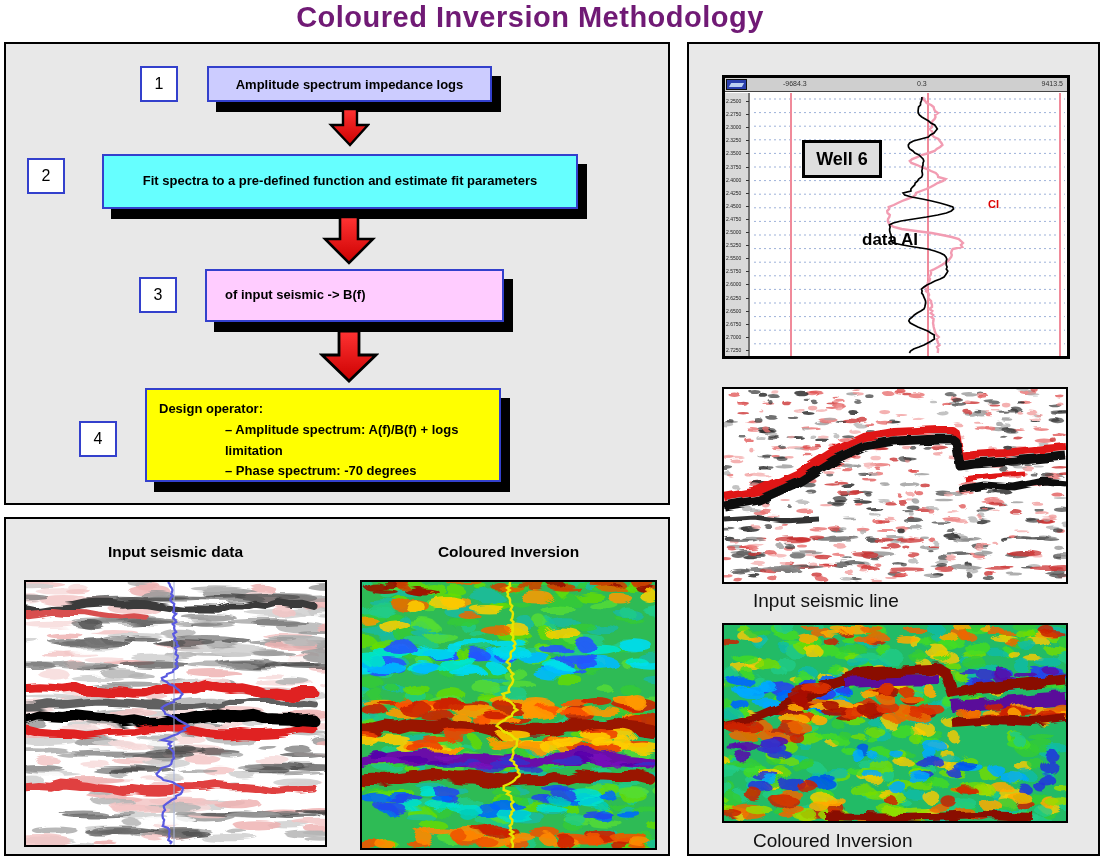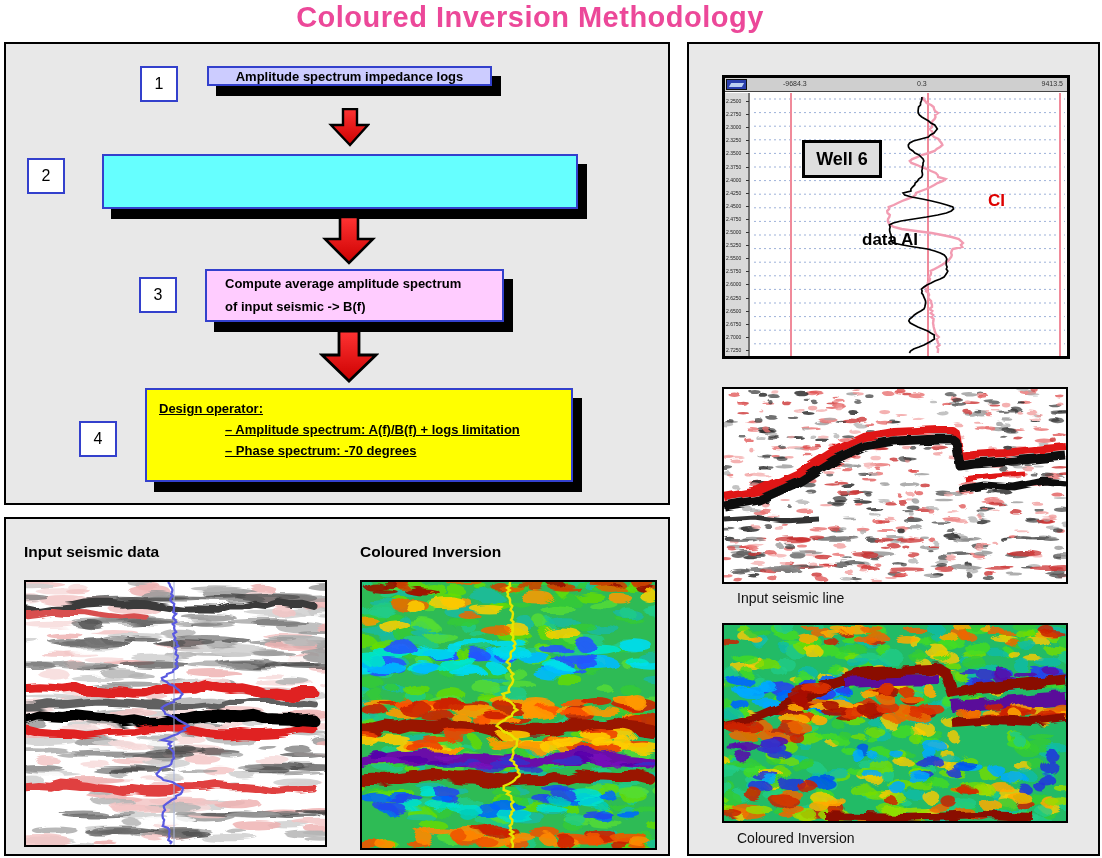--- a/index.html
+++ b/index.html
@@ -1,53 +1,53 @@
 <!DOCTYPE html>
 <html style="--panel-bg: #e8e8e8; --box-border: #3340cc; --step1-bg: #ccccff; --step2-bg: #66ffff; --step3-bg: #ffccff; --step4-bg: #ffff00; --arrow-red: #ee1111; --ci-red: #dd0000; --log-curve-black: #000000; --log-curve-pink: #f29cb2; --seismic-curve-blue: #5a5ae0; --ci-curve-yellow: #e6e600;"><head>
 <meta charset="utf-8">
 <style>
   * { box-sizing: border-box; margin: 0; padding: 0; }
   html,body { background:#fff; }
   body { font-family:"Liberation Sans", sans-serif; }
   .page { position:relative; width:1102px; height:858px; background:#fff; overflow:hidden; }
 
   .title { position:absolute; left:0; top:1px; width:1060px; text-align:center;
-           font-size:29px; font-weight:bold; color:#ec4899; letter-spacing:0.5px; }
+           font-size:29px; font-weight:bold; color:#701a75; letter-spacing:0.5px; }
 
   .panel { position:absolute; background:var(--panel-bg); border:2px solid #000; }
   .panel.flow   { left:4px;   top:42px;  width:666px; height:463px; }
   .panel.bottomleft { left:4px; top:517px; width:666px; height:339px; }
   .panel.right  { left:687px; top:42px;  width:413px; height:814px; }
 
   
   .numbox { position:absolute; width:38px; height:36px; background:#fff;
             border:2px solid var(--box-border); color:#000; font-size:16px;
             display:flex; align-items:center; justify-content:center; }
   .fbox { position:absolute; border:2px solid var(--box-border); color:#000;
           font-size:13px; font-weight:bold; box-shadow:9px 10px 0 #000;
           display:flex; flex-direction:column; justify-content:center; }
   .fbox.center { text-align:center; }
-  .box1 { left:201px; top:22px;  width:285px; height:20px; background:var(--step1-bg); }
+  .box1 { left:201px; top:22px;  width:285px; height:36px; background:var(--step1-bg); }
   .box2 { left:96px;  top:110px; width:476px; height:55px; background:var(--step2-bg); line-height:1.45; }
   .box3 { left:199px; top:225px; width:299px; height:53px; background:var(--step3-bg);
           padding-left:18px; line-height:1.7; }
-  .box4 { left:139px; top:344px; width:428px; height:94px; background:var(--step4-bg);
-          justify-content:flex-start; padding:9px 0 16px 12px; line-height:1.6;text-decoration:underline; }
+  .box4 { left:139px; top:344px; width:356px; height:94px; background:var(--step4-bg);
+          justify-content:flex-start; padding:9px 0 16px 12px; line-height:1.6; }
   .box4 .bullet { padding-left:66px; }
   .num1 { left:134px; top:22px; }
   .num2 { left:21px;  top:114px; }
   .num3 { left:133px; top:233px; }
   .num4 { left:73px;  top:377px; }
   .arrow { position:absolute; }
   .arr1 { left:322px; top:64px; }
   .arr2 { left:316px; top:172px; }
   .arr3 { left:313px; top:286px; }
 
   
-  .bl-label { position:absolute; top:24px; font-weight:bold;
+  .bl-label { position:absolute; top:24px; text-align:center; font-weight:bold;
               font-size:15.5px; color:#000; }
   .bl-label.l { left:18px;  width:303px; }
   .bl-label.r { left:354px; width:297px; }
   .imgframe { position:absolute; border:2px solid #000; background:#fff; overflow:hidden; }
   .img-in  { left:18px;  top:61px; width:303px; height:267px; }
   .img-ci  { left:354px; top:61px; width:297px; height:270px; }
 
   
   .well-window { position:absolute; left:33px; top:31px; width:348px; height:284px;
                  border:3px solid #000; background:#fff; }
@@ -61,25 +61,25 @@
   .axl { left:58px; } .axc { left:192px; } .axr { right:4px; }
   .wdepth { position:absolute; left:0; top:15px; bottom:0; width:25px; background:#d9d9d9;
             border-right:2px solid #777; }
   .dtick { position:absolute; left:1px; width:23px; font-size:5px; color:#222;
            white-space:nowrap; overflow:hidden; }
   .dtick:after { content:""; position:absolute; right:0; top:3px; width:3px; height:1px; background:#333; }
   .wplot { position:absolute; left:27px; top:15px; right:0; bottom:0; background:#fff; }
   .well1 { position:absolute; left:77px; top:62px; width:80px; height:38px; background:#dedede;
            border:3px solid #000; display:flex; align-items:center; justify-content:center;
            font-size:18px; font-weight:bold; color:#000; }
-  .cilab { position:absolute; left:263px; top:113px; font-size:17px; font-weight:bold; color:var(--ci-red); }
+  .cilab { position:absolute; left:263px; top:120px; font-size:11px; font-weight:bold; color:var(--ci-red); }
   .ailab { position:absolute; left:137px; top:152px; font-size:17px; font-weight:bold; color:#000; }
   .img-line { left:33px; top:343px; width:346px; height:197px; }
   .img-ci2  { left:33px; top:579px; width:346px; height:200px; }
-  .rp-caption { position:absolute; left:48px; font-size:14px; color:#111; }
+  .rp-caption { position:absolute; left:64px; font-size:19px; color:#111; }
   .cap1 { top:546px; } .cap2 { top:786px; }
   svg { display:block; }
 </style>
 </head>
 <body>
 
 <div class="page">
 
   <h1 class="title">Coloured Inversion Methodology</h1>
 
@@ -92,35 +92,35 @@
           <linearGradient id="ag1" x1="0" y1="0" x2="0" y2="1">
         <stop offset="0" stop-color="#ff3333"></stop>
             <stop offset="1" stop-color="#cc0000"></stop>
           </linearGradient>
         </defs>
       <polygon points="15,1 29,1 29,17 40,17 22,37 3,17 15,17" fill="url(#ag1)" stroke="#000" stroke-width="2.4"></polygon>
     </svg>
 
     <div class="numbox num2">2</div>
     <div class="fbox box2 center">
+      <span>Fit spectra to a pre-defined function and estimate fit parameters</span>
     </div>
 
     <svg class="arrow arr2" width="54" height="50" viewBox="0 0 54 50">
       <defs>
           <linearGradient id="ag2" x1="0" y1="0" x2="0" y2="1">
         <stop offset="0" stop-color="#ff3333"></stop>
             <stop offset="1" stop-color="#cc0000"></stop>
           </linearGradient>
         </defs>
       <polygon points="18,1 36,1 36,23 51,23 27,47 3,23 18,23" fill="url(#ag2)" stroke="#000" stroke-width="2.6"></polygon>
     </svg>
 
     <div class="numbox num3">3</div>
     <div class="fbox box3">
-      <span>Compute average amplitude spectrum</span>
       <span>of input seismic -&gt; B(f)</span>
     </div>
 
     <svg class="arrow arr3" width="60" height="54" viewBox="0 0 60 54">
       <defs>
           <linearGradient id="ag3" x1="0" y1="0" x2="0" y2="1">
         <stop offset="0" stop-color="#ff3333"></stop>
             <stop offset="1" stop-color="#cc0000"></stop>
           </linearGradient>
         </defs>

